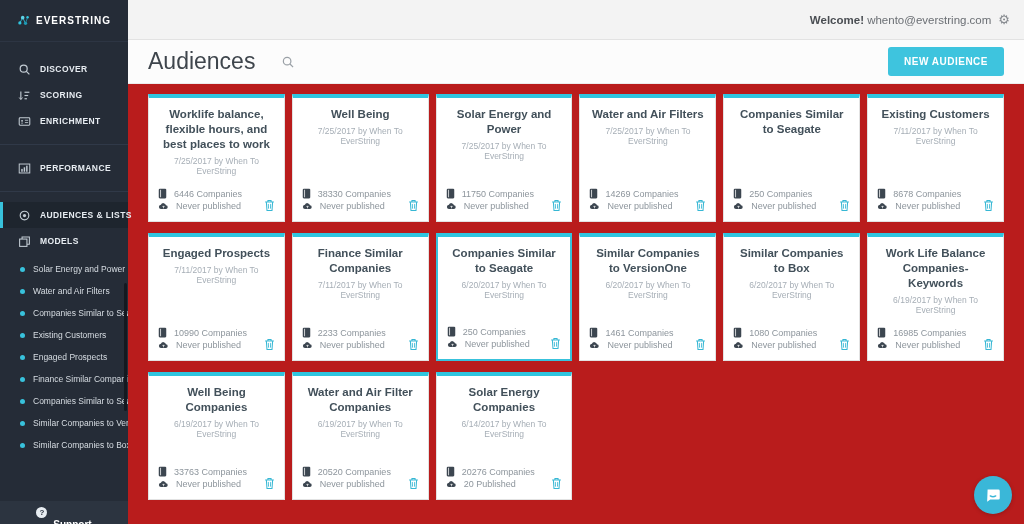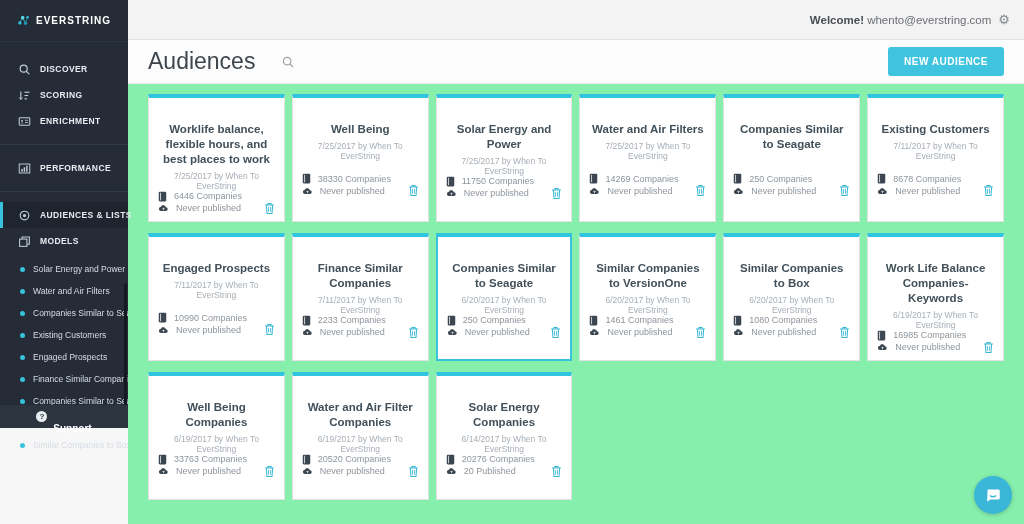--- a/index.html
+++ b/index.html
@@ -1,20 +1,20 @@
 <!DOCTYPE html>
 <html><head>
 <meta charset="utf-8">
 <style>
   * { margin:0; padding:0; box-sizing:border-box; }
   html,body { width:1024px; height:524px; overflow:hidden; background:#f7f7f7;
     font-family:"Liberation Sans", sans-serif; }
 
   
-  .sidebar { position:absolute; left:0; top:0; width:128px; height:428px;
+  .sidebar { position:absolute; left:0; top:0; width:128px; height:524px;
     background:#252C37; color:#dfe5ea; z-index:5; }
   .logo { height:42px; display:flex; align-items:center; justify-content:center;
     gap:6px; border-bottom:1px solid #2d3543; }
   .logo-text { color:#fff; font-size:10px; font-weight:700; letter-spacing:1px; }
   .nav { padding-top:14px;text-align:right; }
   .nav-item { height:26px; display:flex; align-items:center; gap:9px;
     padding-left:15px; cursor:pointer; border-left:3px solid transparent; }
   .nav-item .nav-label { font-size:8.5px; font-weight:700; letter-spacing:.4px;
     color:#e7ecf1; white-space:nowrap; }
   .nav-item.active { background:#1E252E; border-left:3px solid #38C2DC; }
@@ -29,40 +29,40 @@
     background:#141920; border-radius:2px; }
   .support { position:absolute; bottom:0; left:0; width:100%; height:23px;
     background:#2C3440; display:flex; align-items:center; justify-content:center;
     gap:6px; cursor:pointer; }
   .support-q { width:11px; height:11px; border-radius:50%; background:#e8edf2;
     color:#2C3440; font-size:8px; font-weight:700; display:flex; align-items:center;
     justify-content:center; }
   .support-label { color:#fff; font-size:10px; font-weight:700;margin-top:24px; }
 
   
-  .main { position:absolute; left:128px; top:0; right:0; bottom:0; background:#86efac; }
+  .main { position:absolute; left:128px; top:0; right:0; bottom:0; background:#b91c1c; }
   .topbar { height:40px; background:#f3f3f3; border-bottom:1px solid #e2e2e2;
     display:flex; align-items:center; justify-content:flex-end; gap:7px;
     padding-right:14px; }
   .welcome { font-size:11.5px; color:#6b6f74; }
   .welcome b { color:#4a4e53; }
   .gear { font-size:13px; color:#85898e; cursor:pointer; line-height:1; }
   .titlebar { height:44px; background:#fcfcfc; border-bottom:1px solid #ececec;
     display:flex; align-items:center; padding:0 20px; }
   .page-title { font-size:23px; color:#3E454C; font-weight:400; }
   .search-btn { margin-left:26px; cursor:pointer; display:flex; }
   .new-audience { margin-left:auto; background:#3EC4DE; color:#fff; border:none;
     font-family:inherit; font-size:10px; font-weight:700; letter-spacing:.5px;
     padding:9px 16px; border-radius:3px; cursor:pointer; }
 
   
   .grid { padding:10px 20px 14px; display:grid; grid-template-columns:repeat(6,1fr);
     column-gap:7px; row-gap:11px; }
   .card { background:#fff; border:1px solid #e2e2e2; border-top:4px solid #2FC5DF;
-    height:128px; display:flex; flex-direction:column; padding:24px 9px;
+    height:128px; display:flex; flex-direction:column; padding:9px 9px;
     cursor:pointer; }
   .card.selected { border:2px solid #38C2DC; border-top:4px solid #2FC5DF; }
   .card-title { font-size:11.5px; line-height:1.3; font-weight:700; color:#42505A;
     text-align:center; }
   .card-date { font-size:8.5px; color:#a6aeb6; text-align:center; margin-top:4px; }
   .spacer { flex:1; }
   .stat { display:flex; align-items:center; gap:7px; font-size:9px; color:#8d959c;
     margin-top:0; }
   .stat svg { flex:0 0 auto; }
   .trash { margin-left:auto; cursor:pointer; }

